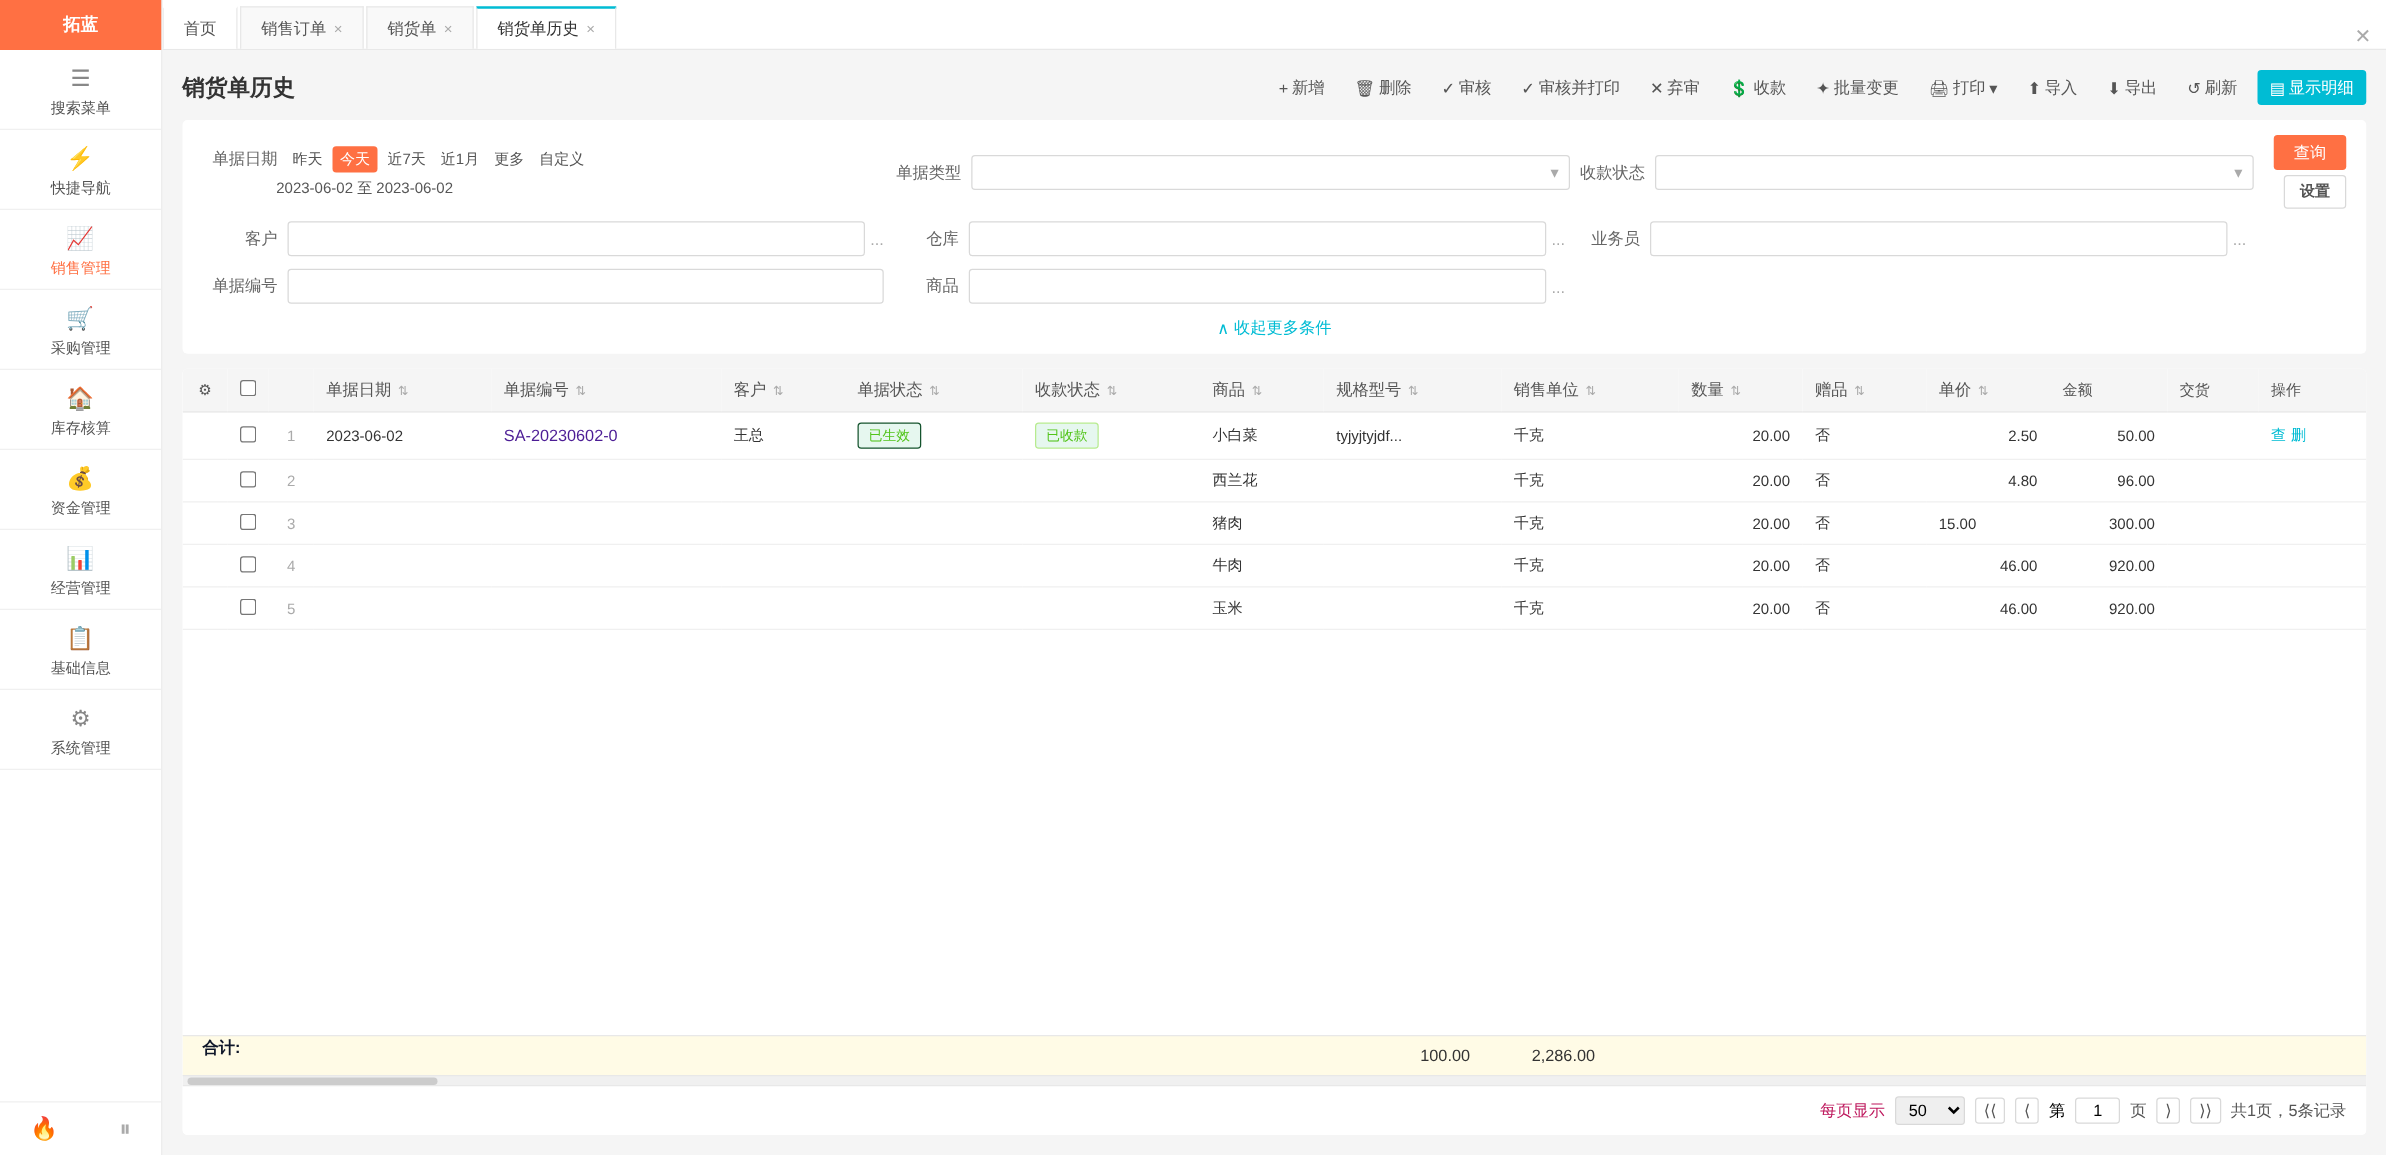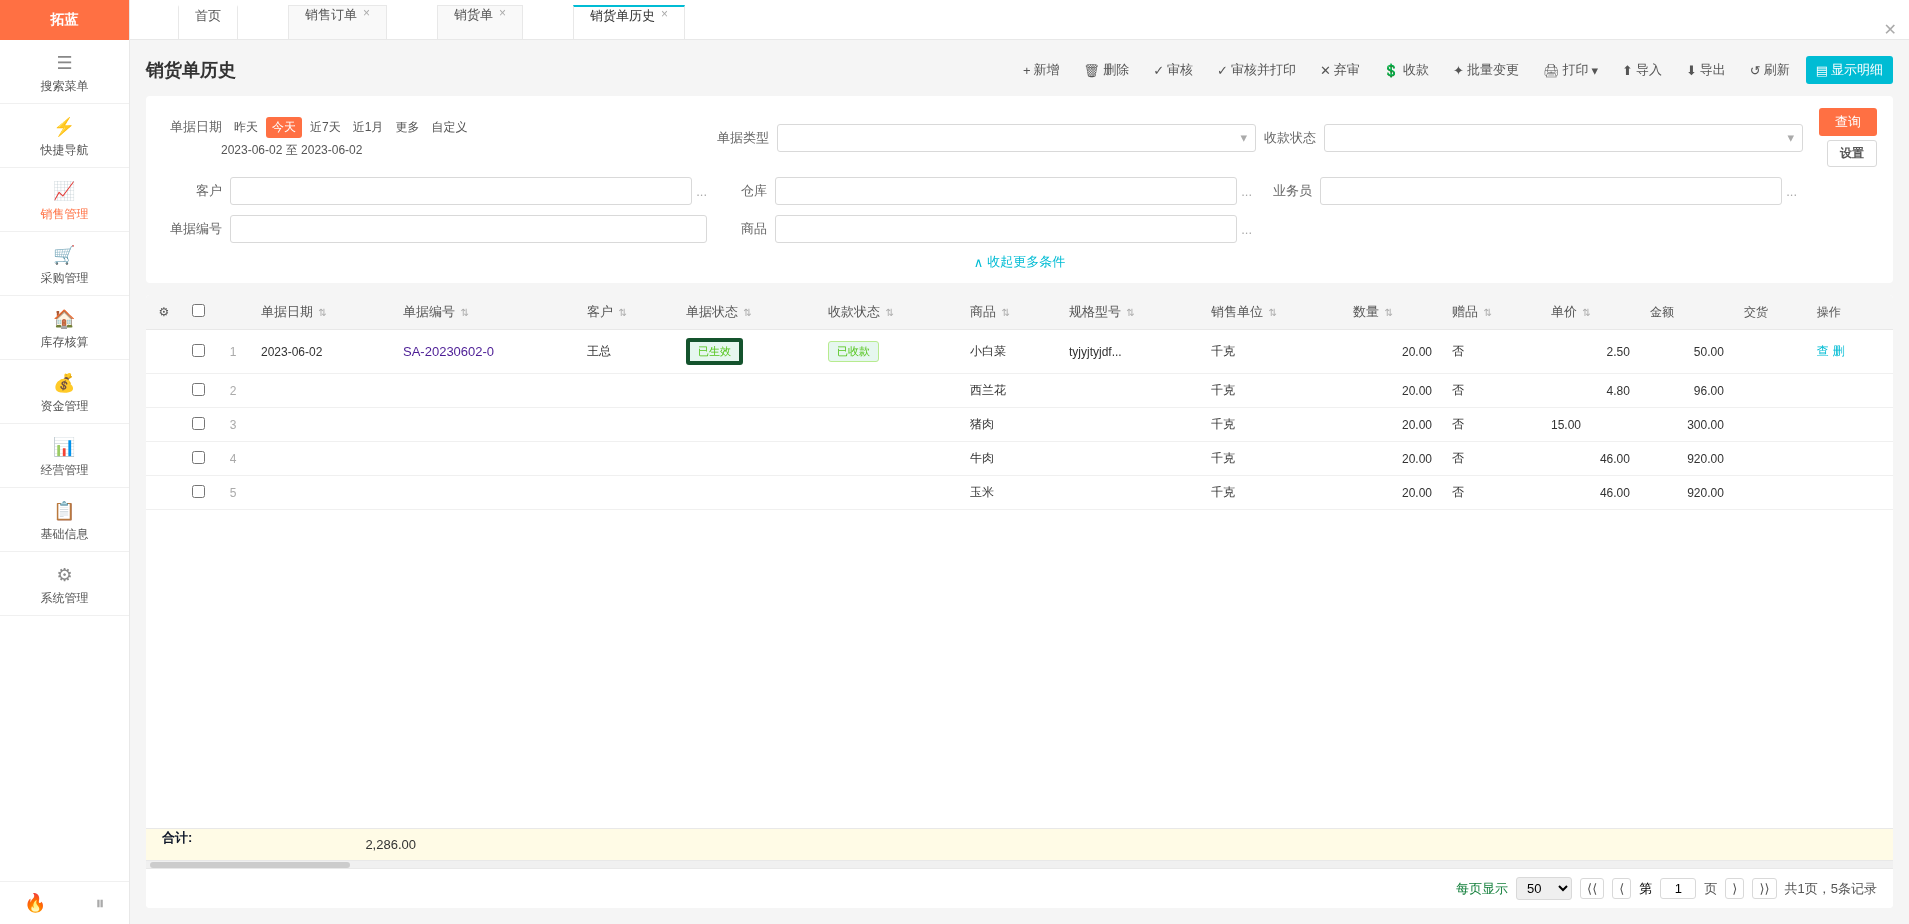--- a/index.html
+++ b/index.html
@@ -13,21 +13,21 @@
     .sidebar-item .label { font-size: 12px; color: #555; }
     .sidebar-item.active .icon, .sidebar-item.active .label { color: #ff7043; }
     .sidebar-bottom { margin-top: auto; display: flex; align-items: center; justify-content: space-around; padding: 10px 0; border-top: 1px solid #f0f0f0; }
     .sidebar-bottom .icon { color: #ff7043; font-size: 18px; cursor: pointer; }
 
     
     .main { flex: 1; display: flex; flex-direction: column; overflow: hidden; }
 
     
     .top-tabs { display: flex; background: #fff; border-bottom: 1px solid #e8e8e8; height: 40px; align-items: flex-end; padding-left: 0; }
-    .top-tab { padding: 0 16px; height: 34px; display: flex; align-items: flex-start; cursor: pointer; color: #555; border: 1px solid #e8e8e8; border-bottom: none; margin-right: 2px; background: #f9f9f9; font-size: 13px; white-space: nowrap; margin-left: 48px; }
+    .top-tab { padding: 0 16px; height: 34px; display: flex; align-items: center; cursor: pointer; color: #555; border: 1px solid #e8e8e8; border-bottom: none; margin-right: 2px; background: #f9f9f9; font-size: 13px; white-space: nowrap; }
     .top-tab.active { background: #fff; color: #333; border-top: 2px solid #00bcd4; }
     .top-tab .close-btn { margin-left: 6px; color: #aaa; font-size: 12px; }
     .top-tab.home { background: #fff; border-top: 2px solid transparent; }
     .top-close { margin-left: auto; padding: 0 12px; color: #aaa; cursor: pointer; font-size: 16px; }
 
     
     .page-content { flex: 1; overflow-y: auto; padding: 16px; background: #f5f5f5; display: flex; flex-direction: column; }
 
     
     .page-header { display: flex; align-items: center; margin-bottom: 12px; }
@@ -54,33 +54,33 @@
     .table-wrap { background: #fff; border-radius: 4px; overflow: hidden; flex: 1; display: flex; flex-direction: column; }
     .table-container { overflow-x: auto; flex: 1; }
     table { width: 100%; border-collapse: collapse; }
     thead tr { background: #f5f5f5; }
     thead th { padding: 8px 10px; text-align: left; color: #555; font-weight: normal; border-bottom: 1px solid #e8e8e8; white-space: nowrap; font-size: 12px; }
     thead th.sortable { cursor: pointer; }
     thead th .sort-icon { font-size: 10px; color: #aaa; margin-left: 2px; }
     tbody tr { border-bottom: 1px solid #f0f0f0; }
     tbody td { padding: 8px 10px; color: #333; font-size: 12px; white-space: nowrap; }
     .status-badge { display: inline-block; padding: 2px 8px; border-radius: 3px; font-size: 11px; }
-    .status-active { background: #e6f7ef; color: #52c41a; border: 4px solid #14532d; }
+    .status-active { background: #e6f7ef; color: #52c41a; border: 1px solid #14532d; }
     .status-paid { background: #e6f7ef; color: #52c41a; border: 1px solid #b7eb8f; }
     .action-btn { color: #00bcd4; cursor: pointer; font-size: 12px; margin-right: 4px; }
 
     
     .table-summary { background: #fffbe6; border-top: 1px solid #e8e8e8; display: flex; }
     .summary-label { padding: 0 16px; color: #0f172a; font-weight: bold; min-width: 180px; }
     .summary-values { display: flex; flex: 1; }
     .summary-cell { padding: 8px 10px; color: #333; }
 
     
     .pagination-bar { display: flex; align-items: center; justify-content: flex-end; padding: 8px 16px; gap: 8px; border-top: 1px solid #e8e8e8; background: #fff; }
-    .page-size-label { color: #15803d; }
+    .page-size-label { color: #be185d; }
     .page-size-select { border: 1px solid #d9d9d9; border-radius: 3px; padding: 2px 6px; }
     .page-nav-btn { border: 1px solid #d9d9d9; background: #fff; cursor: pointer; padding: 2px 6px; border-radius: 3px; color: #555; }
     .page-nav-btn:disabled { color: #ccc; cursor: not-allowed; }
     .page-input { border: 1px solid #d9d9d9; border-radius: 3px; width: 36px; padding: 2px 4px; text-align: center; }
     .page-info { color: #555; }
 
     
     .scrollbar-area { height: 8px; background: #f0f0f0; border-top: 1px solid #e8e8e8; display: flex; align-items: center; padding: 0 4px; }
     .scrollbar-thumb { height: 6px; width: 200px; background: #ccc; border-radius: 3px; }
 
@@ -450,20 +450,21 @@
                 <td></td>
                 <td></td>
               </tr>
             </tbody>
         </table>
       </div>
 
       <div class="table-summary">
         <div class="summary-label">合计:</div>
         <div class="summary-values">
+          <span class="summary-cell" style="min-width:860px; text-align:right;">100.00</span>
           <span class="summary-cell" style="min-width:100px; text-align:right;">2,286.00</span>
         </div>
       </div>
 
       <div class="scrollbar-area">
         <div class="scrollbar-thumb"></div>
       </div>
 
       <div class="pagination-bar">
         <span class="page-size-label">每页显示</span>

